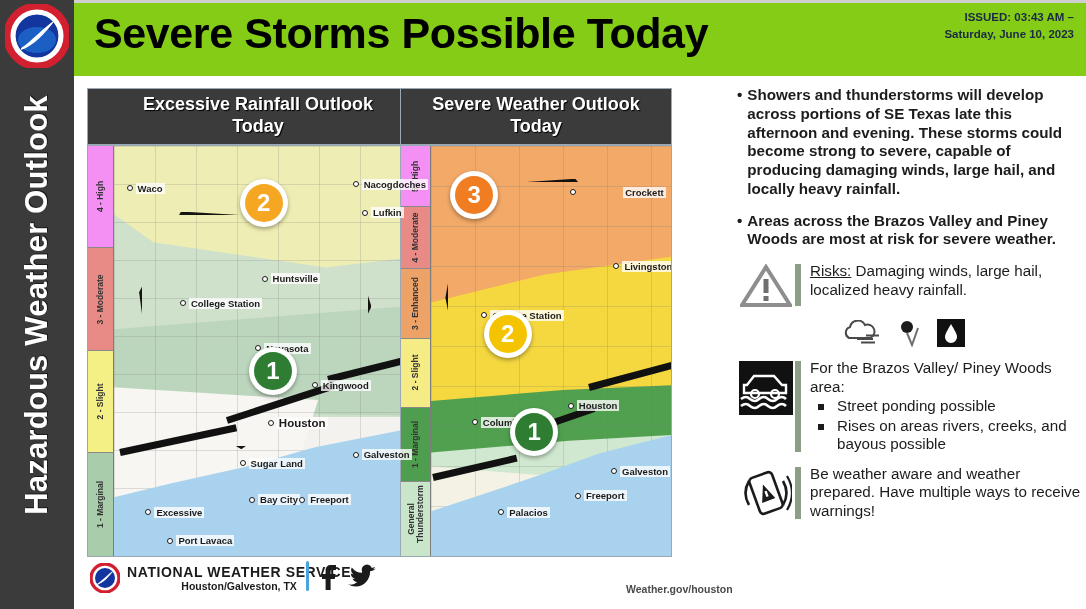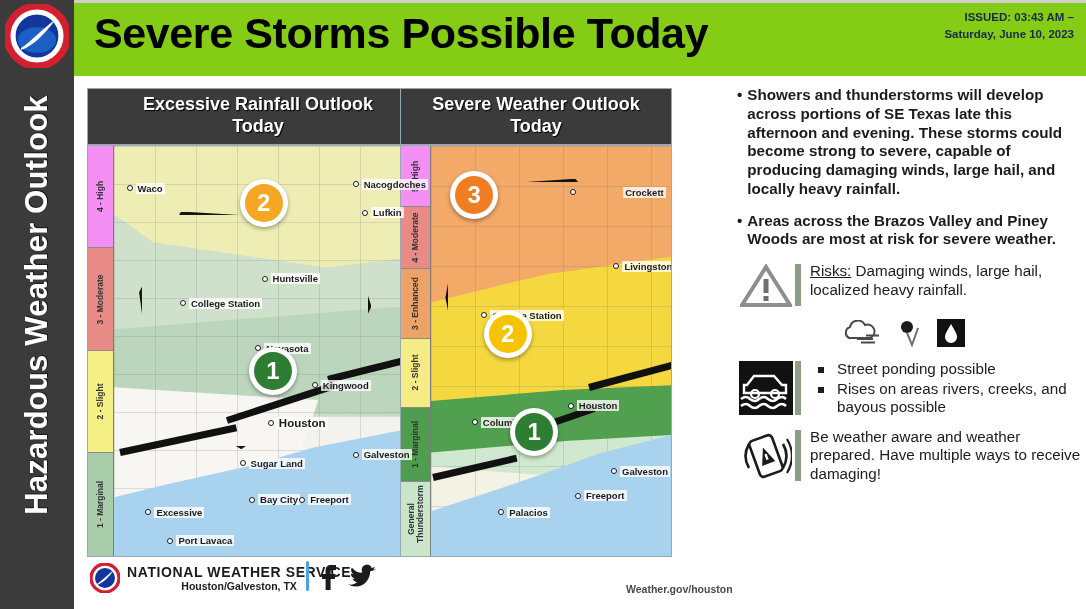--- a/index.html
+++ b/index.html
@@ -445,20 +445,21 @@
           <rect x="0" y="0" width="54" height="54" fill="#111"></rect>
           <path d="M8 24 L15 15 h20 l8 9 h4 v8 H5 v-8 Z" fill="none" stroke="#fff" stroke-width="2.4"></path>
           <circle cx="16" cy="33" r="4" fill="none" stroke="#fff" stroke-width="2.2"></circle>
           <circle cx="36" cy="33" r="4" fill="none" stroke="#fff" stroke-width="2.2"></circle>
           <path d="M2 38 q5 -4 9 0 q5 4 9 0 q5 -4 9 0 q5 4 9 0 q5 -4 9 0" stroke="#fff" stroke-width="2.6" fill="none"></path>
           <path d="M2 45 q5 -4 9 0 q5 4 9 0 q5 -4 9 0 q5 4 9 0 q5 -4 9 0" stroke="#fff" stroke-width="2.6" fill="none"></path>
         </svg>
       </div>
       <div class="vbar"></div>
       <div class="ictext">
+        <div>For the Brazos Valley/ Piney Woods area:</div>
         <ul class="sublist">
           <li>
               <span class="sq"></span>
               <span>Street ponding possible</span>
             </li>
           <li>
               <span class="sq"></span>
               <span>Rises on areas rivers, creeks, and bayous possible</span>
             </li>
         </ul>
@@ -472,21 +473,21 @@
             <rect x="14" y="7" width="24" height="38" rx="4" fill="none" stroke="#1b1b1b" stroke-width="2.6"></rect>
             <path d="M26 17 L33 34 H19 Z" fill="#1b1b1b"></path>
             <rect x="25" y="24" width="2.4" height="6" fill="#fff"></rect>
           </g>
           <path d="M43 14 q7 12 0 24" stroke="#1b1b1b" stroke-width="2.6" fill="none"></path>
           <path d="M47 9 q10 17 0 34" stroke="#1b1b1b" stroke-width="2.2" fill="none"></path>
           <path d="M9 14 q-7 12 0 24" stroke="#1b1b1b" stroke-width="2.6" fill="none"></path>
         </svg>
       </div>
       <div class="vbar"></div>
-      <div class="ictext">Be weather aware and weather prepared. Have multiple ways to receive damaging!</div>
+      <div class="ictext">Be weather aware and weather prepared. Have multiple ways to receive warnings!</div>
     </div>
   </div>
 
   <div class="footer">
     <div class="nws-foot">
       <div class="nws-seal">
         <svg width="30" height="30" viewBox="0 0 30 30">
           <circle cx="15" cy="15" r="14.5" fill="#fff"></circle>
           <circle cx="15" cy="15" r="14" fill="none" stroke="#d32030" stroke-width="3.4"></circle>
           <circle cx="15" cy="15" r="10" fill="#12369e"></circle>

